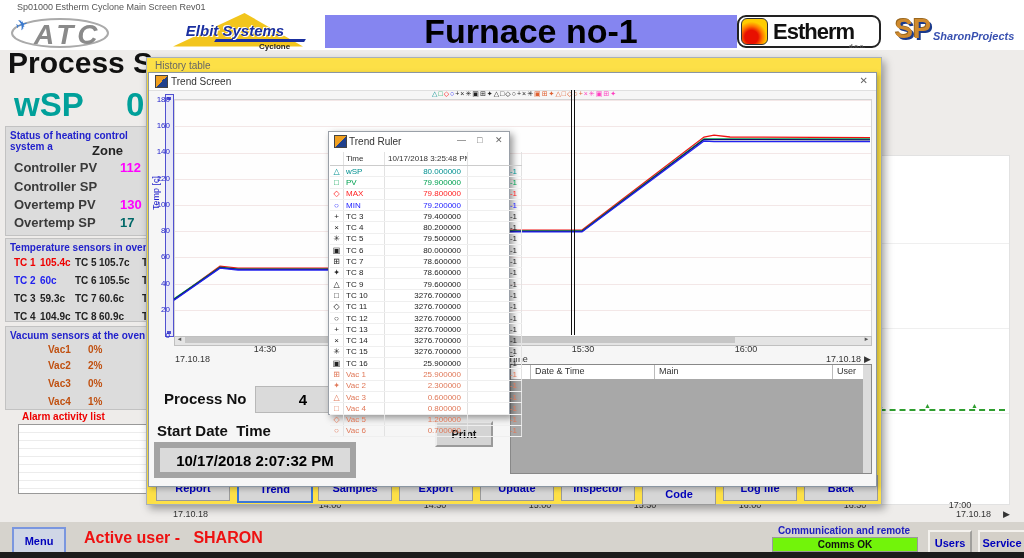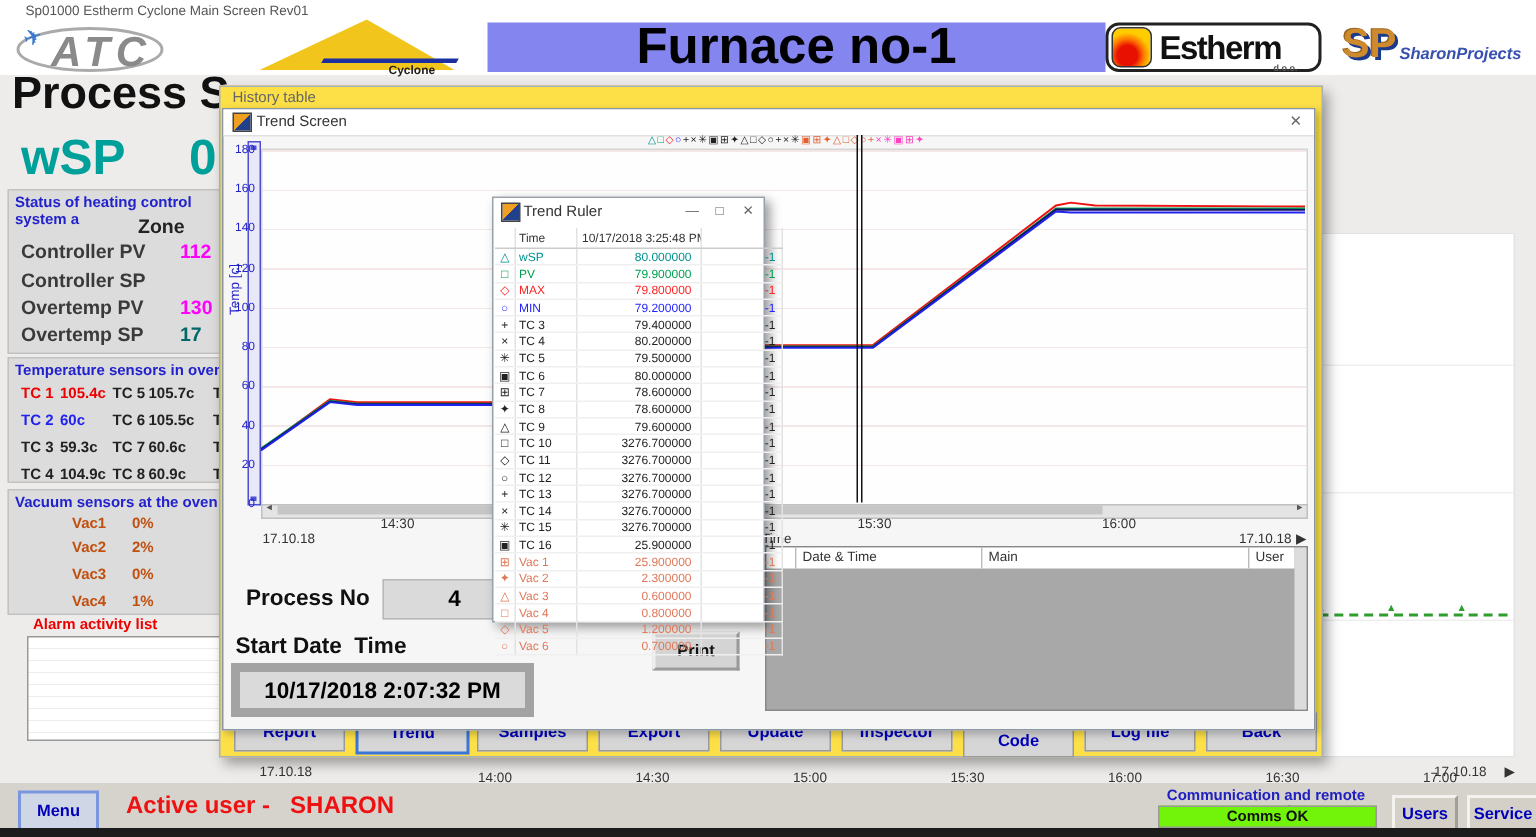--- a/index.html
+++ b/index.html
@@ -51,21 +51,21 @@
   .vrow-label{left:42px;font-size:10px;font-weight:bold;color:#c05010;}
   .vrow-value{left:82px;font-size:10px;font-weight:bold;color:#c05010;}
   #alarm-header{left:22px;top:411px;font-size:10px;font-weight:bold;color:#ee0000;}
   #alarm-list{left:18px;top:424px;width:412px;height:68px;background:#fff;border:1px solid #999;
      background-image:repeating-linear-gradient(#fff 0 7px,#ececec 7px 8px);}
   
   #bg-chart{left:208px;top:155px;width:800px;height:348px;background:#fff;border:1px solid #e2e2e2;z-index:1;}
   .bg-grid{position:absolute;left:0;width:100%;height:1px;background:#efefef;}
   #bg-greenline{position:absolute;left:4px;top:253px;width:792px;border-top:2px dashed #2f9e2f;}
   .bg-marker{position:absolute;top:246px;font-size:7px;color:#2f9e2f;}
-  .bg-xtick{position:absolute;top:500px;width:34px;text-align:center;font-size:9px;color:#333;z-index:2;margin-top:13px;}
+  .bg-xtick{position:absolute;top:500px;width:34px;text-align:center;font-size:9px;color:#333;z-index:2;}
   .bg-date{position:absolute;top:509px;font-size:9px;color:#333;z-index:2;}
   
   #history-window{left:146px;top:57px;width:734px;height:446px;background:#fde047;
       border:1px solid #a8b0b8;box-shadow:3px 4px 8px rgba(0,0,0,.35);z-index:10;}
   #history-title{left:8px;top:2px;font-size:10px;color:#666;}
   .hbtn{position:absolute;width:72px;height:24px;background:#d6d6d6;border:1px solid #9a9a9a;
         color:#0000bb;font-size:11px;font-weight:bold;display:flex;align-items:center;justify-content:center;z-index:1;}
   .hbtn.active{border:2px solid #3b76d6;}
   
   #trend-window{left:1px;top:14px;width:727px;height:413px;background:#f6f6f6;
@@ -140,20 +140,21 @@
     <svg width="140" height="36">
       <ellipse cx="52" cy="19" rx="48" ry="14" fill="none" stroke="#aaa" stroke-width="2"></ellipse>
       <text x="26" y="30" font-size="28" font-weight="bold" fill="#8a8a8a" font-style="italic" letter-spacing="4">ATC</text>
       <text x="8" y="16" font-size="15" fill="#3a7ad0" transform="rotate(-18 14 12)">✈</text>
     </svg>
   </div>
 
   <div class="abs" id="elbit-logo">
     <div class="abs" id="elbit-tri"></div>
     <div class="abs" id="elbit-bar"></div>
+    <div class="abs" id="elbit-name">Elbit Systems</div>
     <div class="abs" id="elbit-sub">Cyclone</div>
   </div>
 
   <div class="abs" id="banner">
     <span>Furnace no-1</span>
   </div>
 
   <div class="abs" id="estherm-logo">
     <div class="abs" id="estherm-box">
       <div id="estherm-icon"></div>

